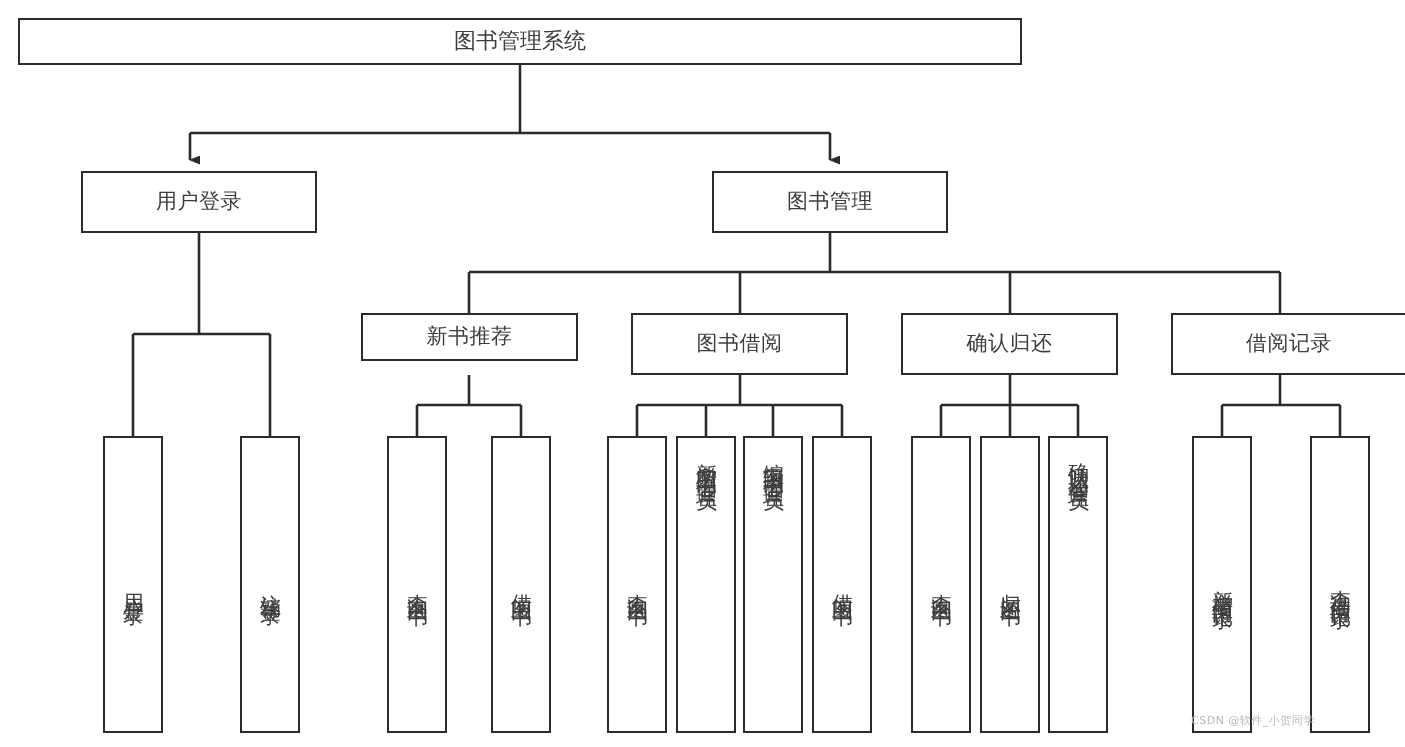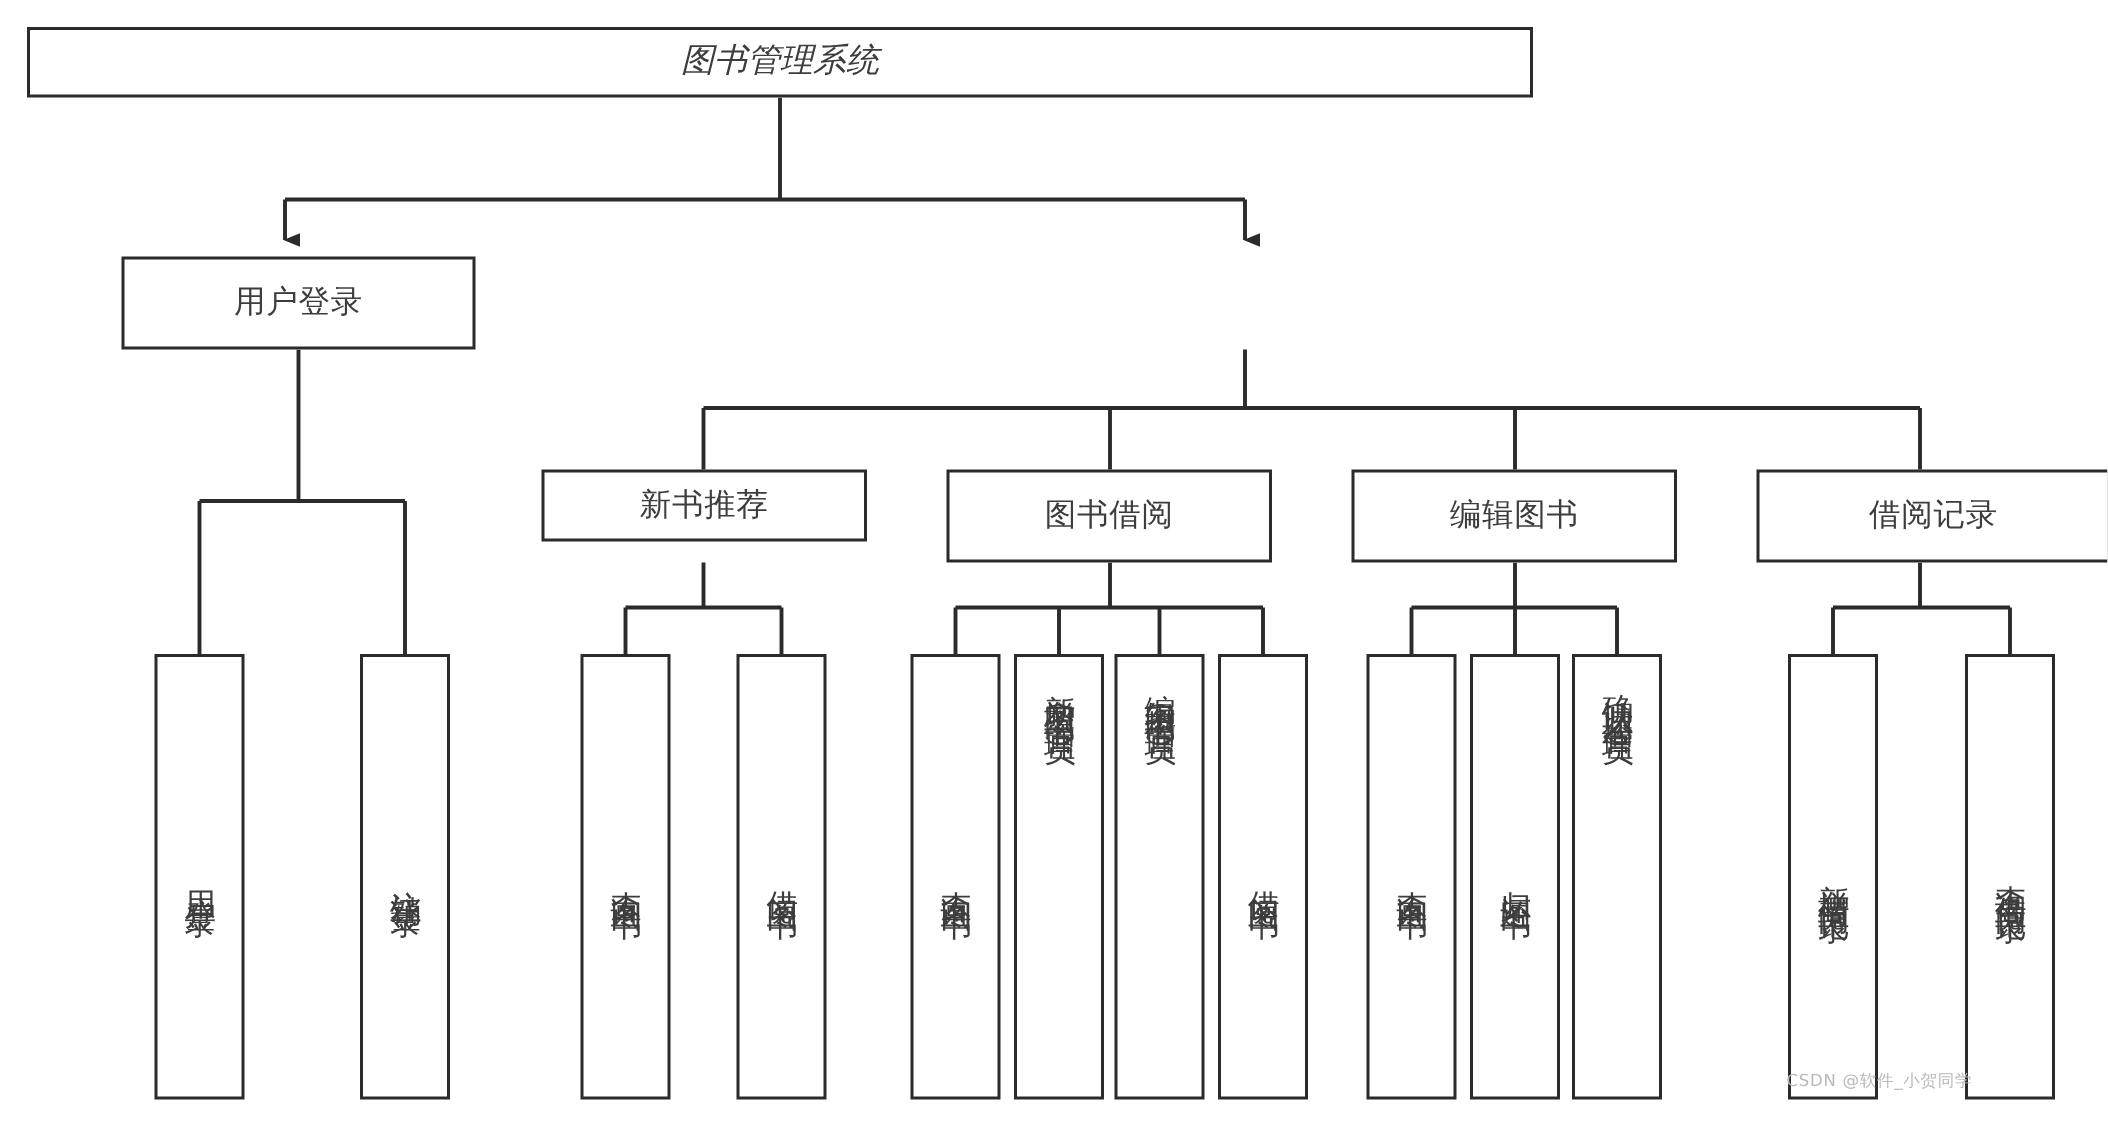--- a/index.html
+++ b/index.html
@@ -122,36 +122,39 @@
       <path d="M1010,405 L1010,462" marker-end="url(#arrow)"></path>
       <path d="M1078,405 L1078,462" marker-end="url(#arrow)"></path>
 
       <path d="M1280,375 L1280,405"></path>
       <path d="M1222,405 L1340,405"></path>
       <path d="M1222,405 L1222,462" marker-end="url(#arrow)"></path>
       <path d="M1340,405 L1340,462" marker-end="url(#arrow)"></path>
     </g>
   </svg>
 
-  <div class="node root" style="left:18px; top:18px; width:1004px; height:47px;font-style:italic;">
+  <div class="node root" style="left:18px; top:18px; width:1004px; height:47px;">
     <span>图书管理系统</span>
   </div>
 
   <div class="node horiz" style="left:81px; top:171px; width:236px; height:62px;">
     <span>用户登录</span>
   </div>
+  <div class="node horiz" style="left:712px; top:171px; width:236px; height:62px;">
+    <span>图书管理</span>
+  </div>
 
   <div class="node horiz" style="left:361px; top:313px; width:217px; height:48px;">
     <span>新书推荐</span>
   </div>
   <div class="node horiz" style="left:631px; top:313px; width:217px; height:62px;text-align:center;">
     <span>图书借阅</span>
   </div>
   <div class="node horiz" style="left:901px; top:313px; width:217px; height:62px;">
-    <span>编辑图书</span>
+    <span>确认归还</span>
   </div>
   <div class="node horiz" style="left:1171px; top:313px; width:236px; height:62px;">
     <span>借阅记录</span>
   </div>
 
   <div class="node vert mid" style="left:103px; top:436px; width:60px; height:297px;">
     <span class="vtext">用户登录</span>
   </div>
   <div class="node vert mid" style="left:240px; top:436px; width:60px; height:297px;">
     <span class="vtext">注销登录</span>

